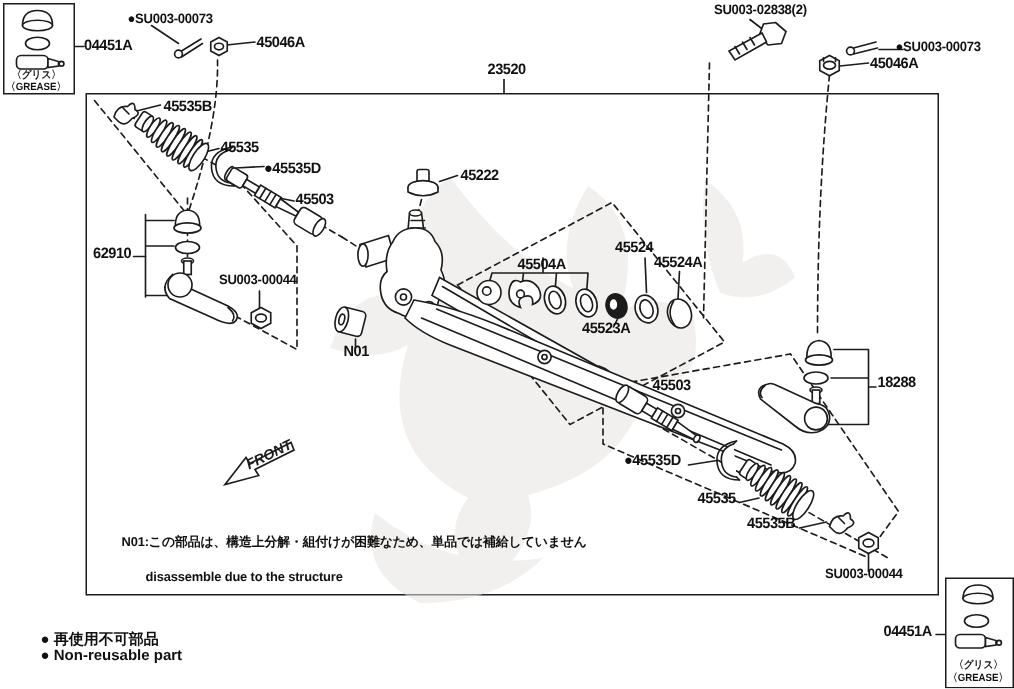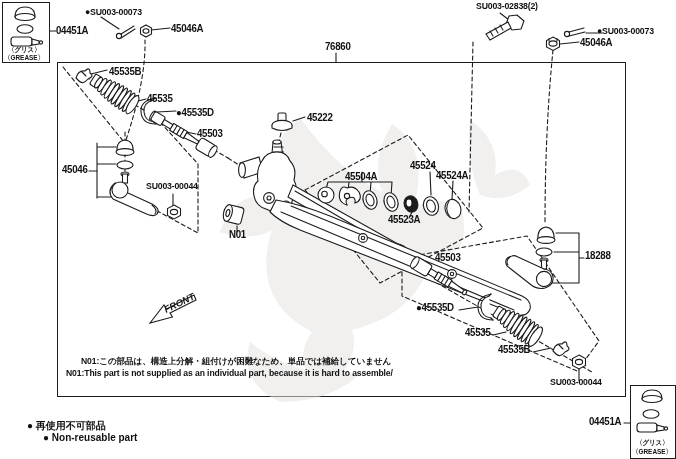--- a/index.html
+++ b/index.html
@@ -290,46 +290,46 @@
     </g>
   </svg>
 
   <div id="labels">
       <div class="lbl small" style="left: 85px; top: 7px;">●SU003-00073</div>
       <div class="lbl" style="left: 56px; top: 25px;">04451A</div>
       <div class="lbl" style="left: 171px; top: 23px;">45046A</div>
       <div class="lbl small" style="left: 476px; top: 1px;">SU003-02838(2)</div>
       <div class="lbl small" style="left: 597px; top: 26px;">●SU003-00073</div>
       <div class="lbl" style="left: 580px; top: 37px;">45046A</div>
-      <div class="lbl" style="left: 325px; top: 41px;">76860</div>
+      <div class="lbl" style="left: 325px; top: 41px;">23520</div>
       <div class="lbl" style="left: 109px; top: 66px;">45535B</div>
       <div class="lbl" style="left: 147px; top: 93px;">45535</div>
       <div class="lbl" style="left: 176px; top: 107px;">●45535D</div>
       <div class="lbl" style="left: 197px; top: 128px;">45503</div>
       <div class="lbl" style="left: 307px; top: 112px;">45222</div>
-      <div class="lbl" style="left: 62px; top: 164px;">45046</div>
+      <div class="lbl" style="left: 62px; top: 164px;">62910</div>
       <div class="lbl small" style="left: 146px; top: 181px;">SU003-00044</div>
       <div class="lbl" style="left: 229px; top: 229px;">N01</div>
       <div class="lbl" style="left: 345px; top: 155px; margin-top: 16px;">45504A</div>
       <div class="lbl" style="left: 410px; top: 160px;">45524</div>
       <div class="lbl" style="left: 436px; top: 170px;">45524A</div>
       <div class="lbl" style="left: 388px; top: 214px;">45523A</div>
       <div class="lbl" style="left: 435px; top: 252px;">45503</div>
       <div class="lbl" style="left: 416px; top: 302px;">●45535D</div>
       <div class="lbl" style="left: 465px; top: 327px;">45535</div>
       <div class="lbl" style="left: 498px; top: 344px;">45535B</div>
       <div class="lbl small" style="left: 550px; top: 377px;">SU003-00044</div>
       <div class="lbl" style="left: 585px; top: 250px;">18288</div>
       <div class="lbl" style="left: 589px; top: 416px;">04451A</div>
     </div>
 
   <div class="note" style="left:66px;top:356px;padding-left:15px;">N01:この部品は、構造上分解・組付けが困難なため、単品では補給していません</div>
-  <div class="note" style="left:66px;top:368px;">N01:This part is not supplied as an individual part, because it is hard to assemble/</div>
+  <div class="note" style="left:97px;top:379px;">disassemble due to the structure</div>
 
   <div class="legend" style="left:27px;top:419px;">● 再使用不可部品</div>
-  <div class="legend" style="left:27px;top:432px;margin-left:16px;">● Non-reusable part</div>
+  <div class="legend" style="left:27px;top:432px;">● Non-reusable part</div>
 
   <div class="cap" style="left:8px;top:45px;">〈グリス〉</div>
   <div class="cap" style="left:4px;top:53px;">〈GREASE〉</div>
   <div class="cap" style="left:636px;top:438px;">〈グリス〉</div>
   <div class="cap" style="left:632px;top:447px;">〈GREASE〉</div>
 
 </div>
 
 </body></html>

